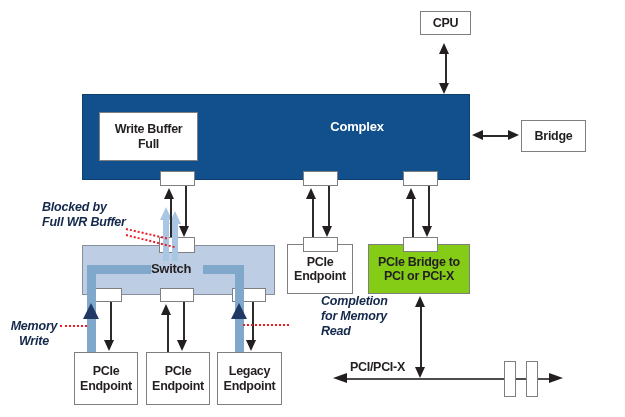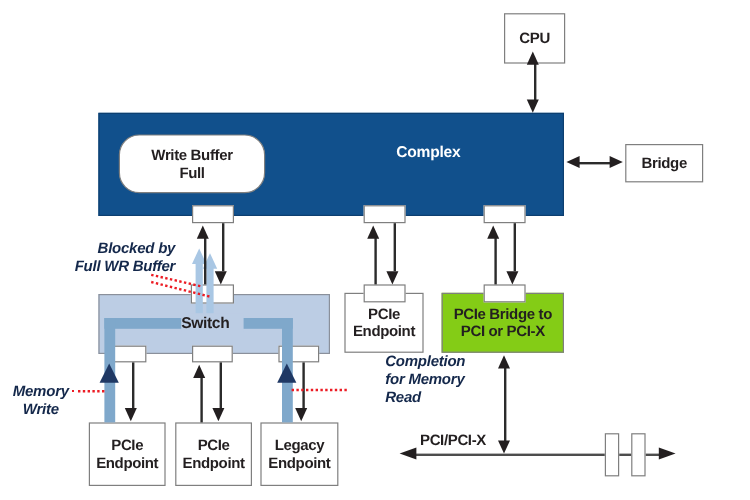--- a/index.html
+++ b/index.html
@@ -39,26 +39,26 @@
 </head>
 <body>
 
 <div class="canvas">
 
   <div class="abs rc" style="left:82px;top:94px;width:388px;height:86px;"></div>
   <div class="abs rclabel" style="left:282px;top:119px;width:150px;">
     <div>Complex</div>
   </div>
 
-  <div class="abs wbox" style="left:99px;top:112px;width:122px;height:49px;border-radius:17px;">
+  <div class="abs wbox" style="left:99px;top:112px;width:99px;height:49px;">
     <div class="boxlabel">Write Buffer</div>
     <div class="boxlabel">Full</div>
   </div>
 
-  <div class="abs wbox" style="left:420px;top:11px;width:51px;height:42px;">
+  <div class="abs wbox" style="left:420px;top:11px;width:51px;height:24px;">
     <div class="boxlabel">CPU</div>
   </div>
 
   <div class="abs wbox" style="left:521px;top:120px;width:65px;height:32px;">
     <div class="boxlabel">Bridge</div>
   </div>
 
   <div class="abs switchbox" style="left:82px;top:245px;width:193px;height:50px;"></div>
 
   <div class="abs wbox" style="left:287px;top:244px;width:66px;height:50px;">
@@ -150,21 +150,21 @@
   <div class="abs ah ah-right" style="left:549px;top:373px;border-left-width:14px;"></div>
   <div class="abs port" style="left:504px;top:361px;width:12px;height:36px;"></div>
   <div class="abs port" style="left:526px;top:361px;width:12px;height:36px;"></div>
   <div class="abs buslabel" style="left:350px;top:360px;">PCI/PCI-X</div>
 
   <div class="abs reddot" style="left:126px;top:228px;width:42px;transform:rotate(13deg);"></div>
   <div class="abs reddot" style="left:126px;top:234px;width:50px;transform:rotate(14deg);"></div>
   <div class="abs reddot" style="left:60px;top:325px;width:27px;"></div>
   <div class="abs reddot" style="left:243px;top:324px;width:46px;"></div>
 
-  <div class="abs note" style="left:24px;top:200px;width:122px;text-align:right;">
+  <div class="abs note" style="left:42px;top:200px;width:122px;text-align:left;">
     <div>Blocked by</div>
     <div>Full WR Buffer</div>
   </div>
   <div class="abs note" style="left:8px;top:319px;width:52px;text-align:center;">
     <div>Memory</div>
     <div>Write</div>
   </div>
   <div class="abs note" style="left:289px;top:294px;width:80px;text-align:left;margin-left:32px;">
     <div>Completion</div>
     <div>for Memory</div>

